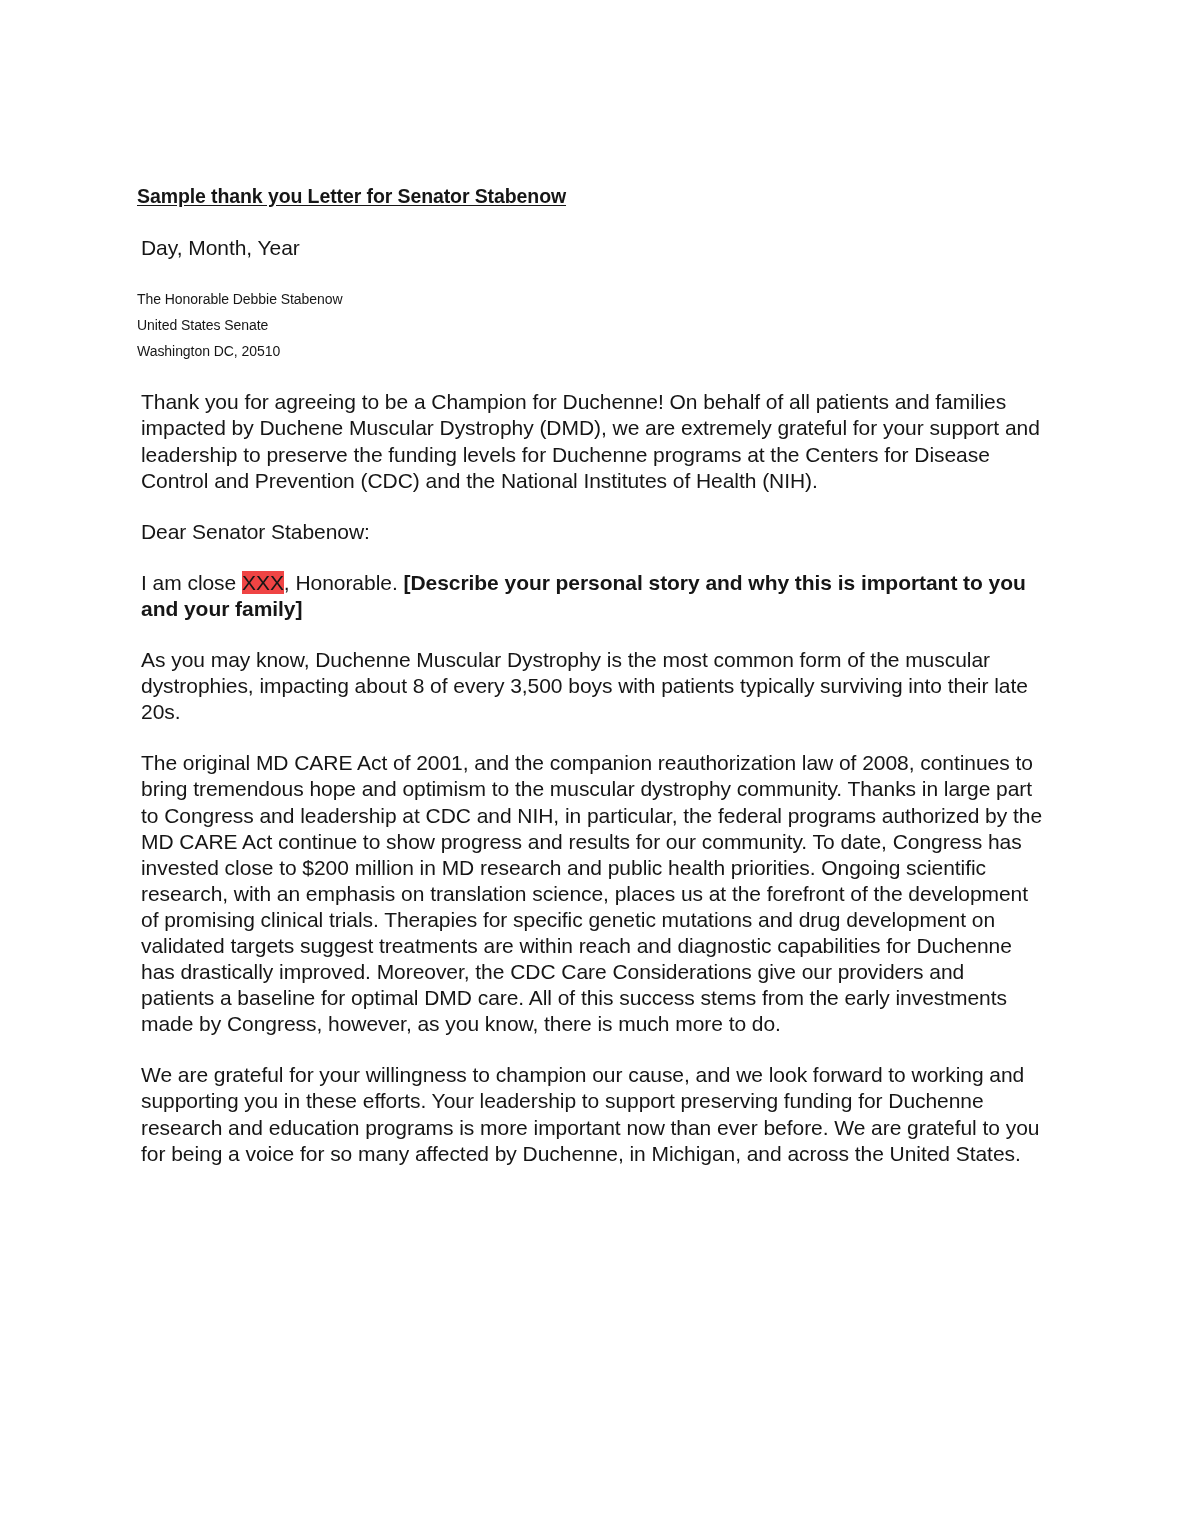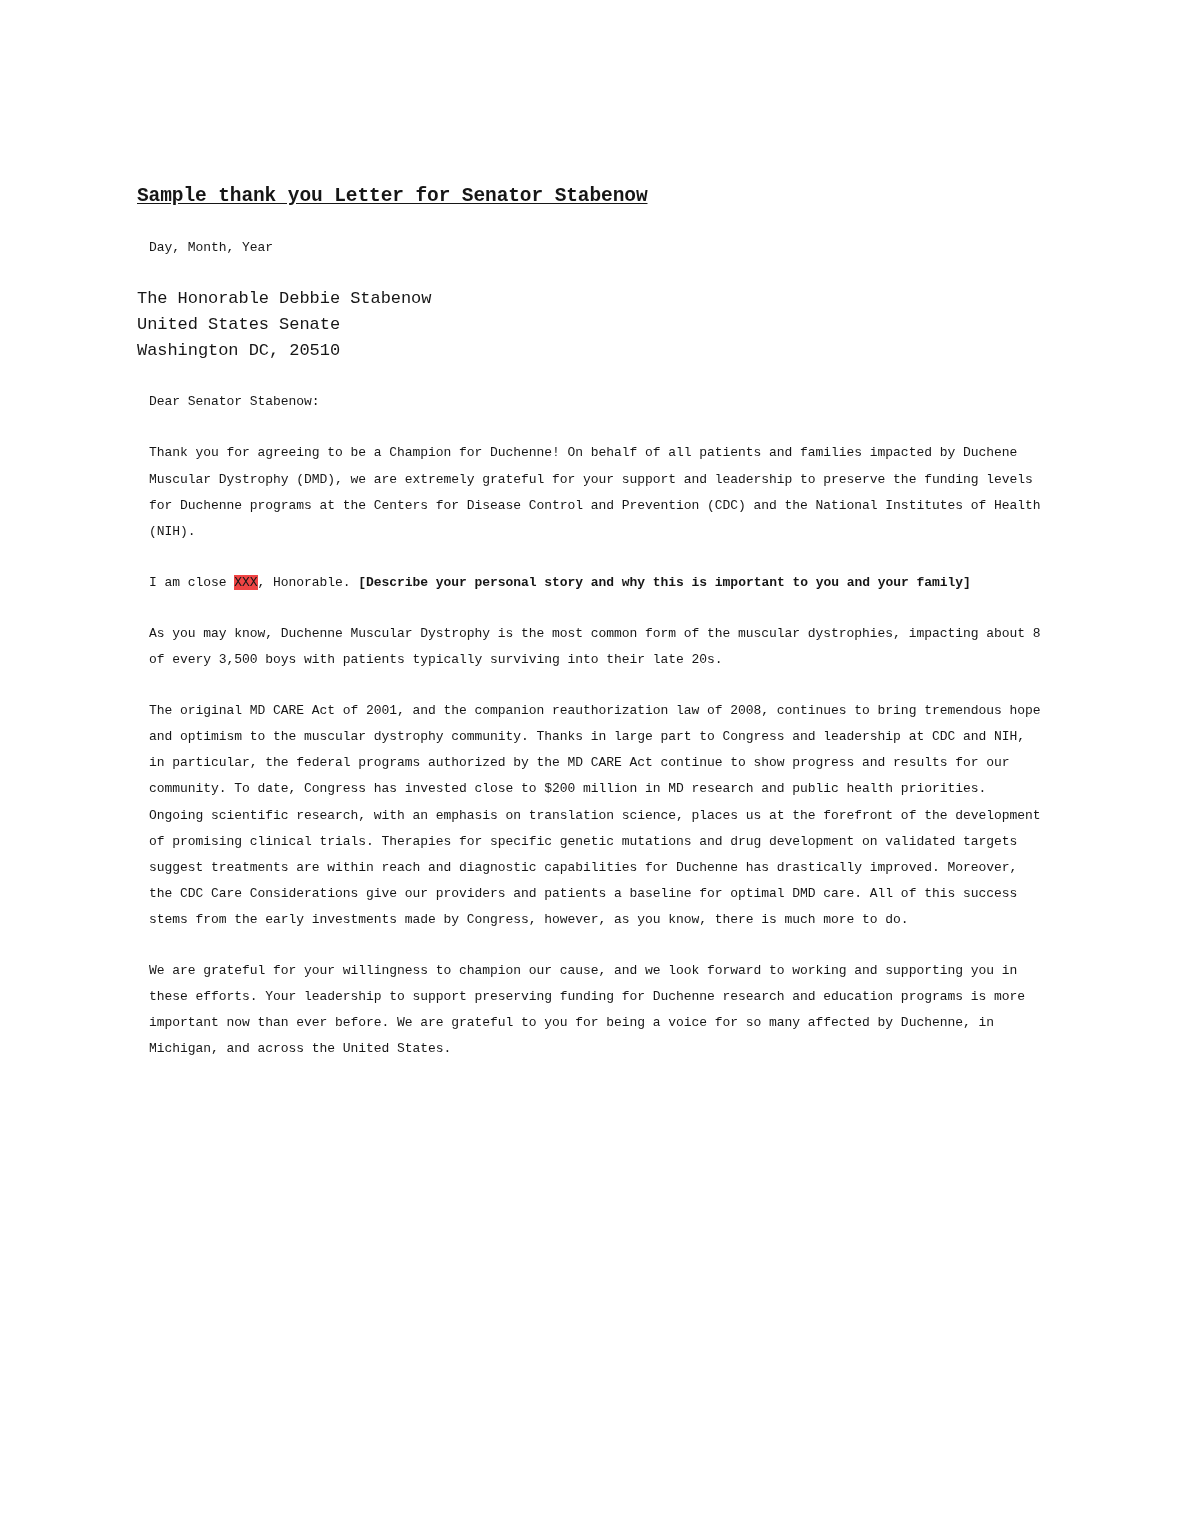--- a/index.html
+++ b/index.html
@@ -13,48 +13,47 @@
     color: #161616;
   }
   .page {
     position: relative;
     width: 1187px;
     height: 1536px;
     background: #ffffff;
     margin: 0 auto;
     overflow: hidden;
     box-sizing: border-box;
-    font-family: Liberation Mono, monospace;
   }
   .sheet {
     position: absolute;
     left: 137px;
     top: 183px;
     width: 906px;
   }
   .doc-title {
     font-size: 19.5px;
     font-weight: bold;
     line-height: 26px;
     letter-spacing: -0.1px;
     margin: 0 0 26px 0;
   }
   .doc-title .ul {
     text-decoration: underline;
     text-underline-offset: 2px;
   }
   .para {
-    font-size: 13px;
+    font-size: 21px;
     line-height: 26.1px;
-    margin: 0 0 25px 12px;
+    margin: 0 0 25px 4px;
     letter-spacing: -0.05px;
     text-align: left;
   }
   .block-lines {
-    font-size: 17px;
+    font-size: 14px;
     line-height: 26.1px;
     margin: 0 0 25px 0;
     letter-spacing: -0.05px;
   }
   .block-lines .line { display: block; }
   .hl {
     background-color: #ef4444;
   }
   .b {
     font-weight: bold;
@@ -76,23 +75,23 @@
     <div class="doc-title"><span class="ul">Sample thank you Letter for Senator Stabenow</span></div>
 
     <div class="para">Day, Month, Year</div>
 
     <div class="block-lines">
       <span class="line">The Honorable Debbie Stabenow</span>
       <span class="line">United States Senate</span>
       <span class="line">Washington DC, 20510</span>
     </div>
 
+    <div class="para">Thank you for agreeing to be a Champion for Duchenne!  On behalf of all patients and families impacted by Duchene Muscular Dystrophy (DMD), we are extremely grateful for your support and leadership to preserve the funding levels for Duchenne programs at the Centers for Disease Control and Prevention (CDC) and the National Institutes of Health (NIH).</div>
+
     <div class="para">Dear Senator Stabenow:</div>
-
-    <div class="para">Thank you for agreeing to be a Champion for Duchenne!  On behalf of all patients and families impacted by Duchene Muscular Dystrophy (DMD), we are extremely grateful for your support and leadership to preserve the funding levels for Duchenne programs at the Centers for Disease Control and Prevention (CDC) and the National Institutes of Health (NIH).</div>
 
     <div class="para"><span>I am close </span><span class="hl">XXX</span><span>, Honorable. </span><span class="b">[Describe your personal story and why this is important to you and your family]</span></div>
 
     <div class="para">As you may know, Duchenne Muscular Dystrophy is the most common form of the muscular dystrophies, impacting about 8 of every 3,500 boys with patients typically surviving into their late 20s.</div>
 
     <div class="para">The original MD CARE Act of 2001, and the companion reauthorization law of 2008, continues to bring tremendous hope and optimism to the muscular dystrophy community.  Thanks in large part to Congress and leadership at CDC and NIH, in particular, the federal programs authorized by the MD CARE Act continue to show progress and results for our community.  To date, Congress has invested close to $200 million in MD research and public health priorities.  Ongoing scientific research, with an emphasis on translation science, places us at the forefront of the development of promising clinical trials.  Therapies for specific genetic mutations and drug development on validated targets suggest treatments are within reach and diagnostic capabilities for Duchenne has drastically improved.  Moreover, the CDC Care Considerations give our providers and patients a baseline for optimal DMD care.  All of this success stems from the early investments made by Congress, however, as you know, there is much more to do.</div>
 
     <div class="para">We are grateful for your willingness to champion our cause, and we look forward to working and supporting you in these efforts. Your leadership to support preserving funding for Duchenne research and education programs is more important now than ever before. We are grateful to you for being a voice for so many affected by Duchenne, in Michigan, and across the United States.</div>
 
 

